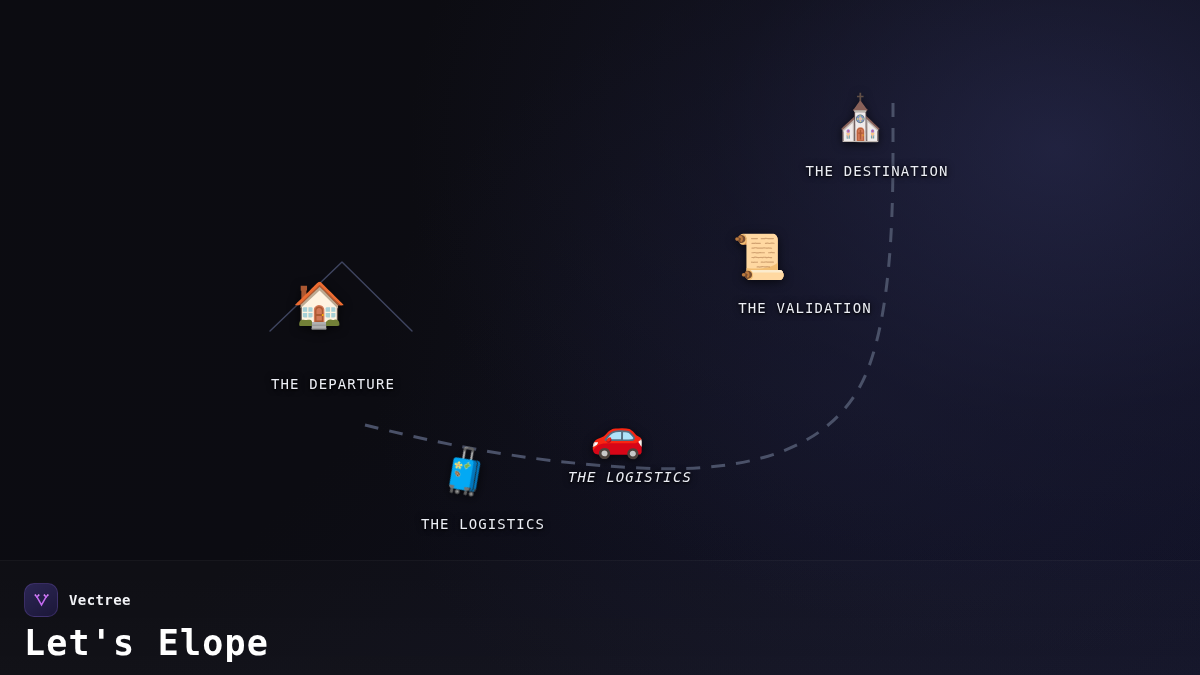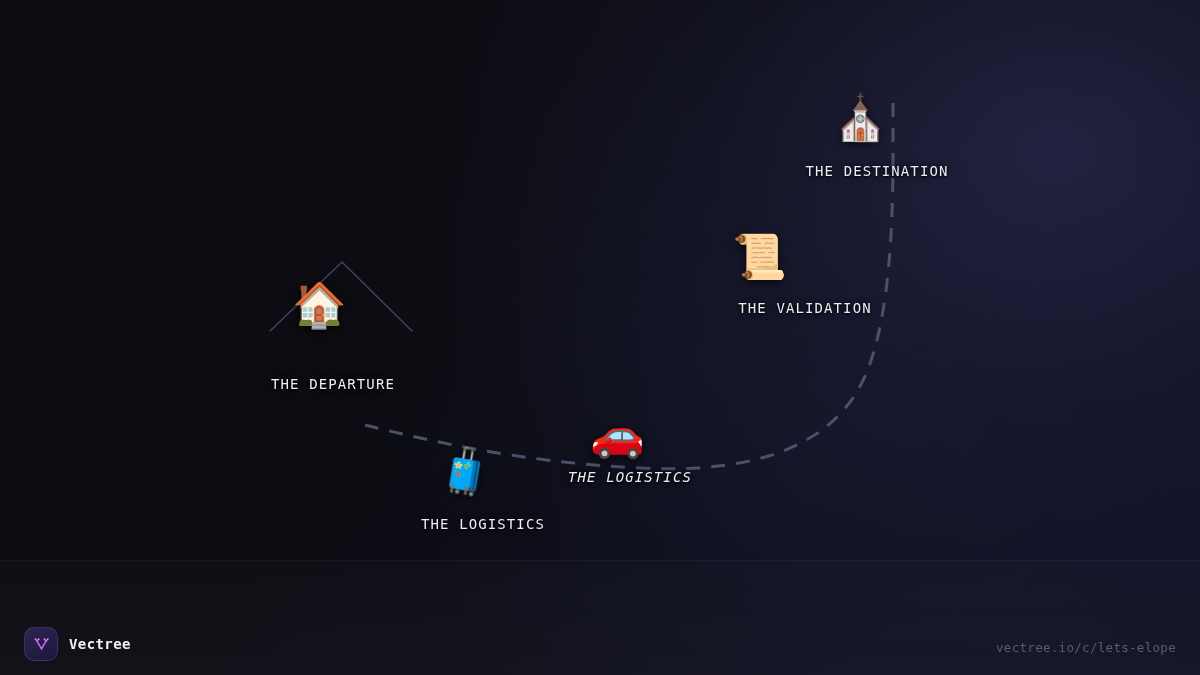--- a/index.html
+++ b/index.html
@@ -64,21 +64,21 @@
     position: absolute;
     left: 0;
     right: 0;
     bottom: 0;
     height: 115px;
     background: linear-gradient(to bottom, rgba(255,255,255,0.012), rgba(255,255,255,0.022));
     border-top: 1px solid rgba(255,255,255,0.025);
     display: flex;
     align-items: flex-end;
     justify-content: space-between;
-    padding: 0 24px 14px 24px;
+    padding: 0 32px 14px 24px;
     box-sizing: border-box;
   }
   #brand-block {
     display: flex;
     flex-direction: column;
     gap: 9px;
   }
   #brand-row {
     display: flex;
     align-items: center;
@@ -169,18 +169,18 @@
             <g fill="#d98cf7">
               <circle cx="4.3" cy="5.2" r="1.05"></circle>
               <circle cx="8.4" cy="5.3" r="1.05"></circle>
               <circle cx="15.7" cy="5.3" r="1.05"></circle>
               <circle cx="20.0" cy="5.2" r="1.05"></circle>
             </g>
           </svg>
         </div>
         <span id="brand-name">Vectree</span>
       </div>
+      <div id="page-title">Let's Elope</div>
     </div>
 
-    <div id="footer-url">vectree.io/c/lets-elope</div>
   </div>
 
 </div>
 
 </body></html>

